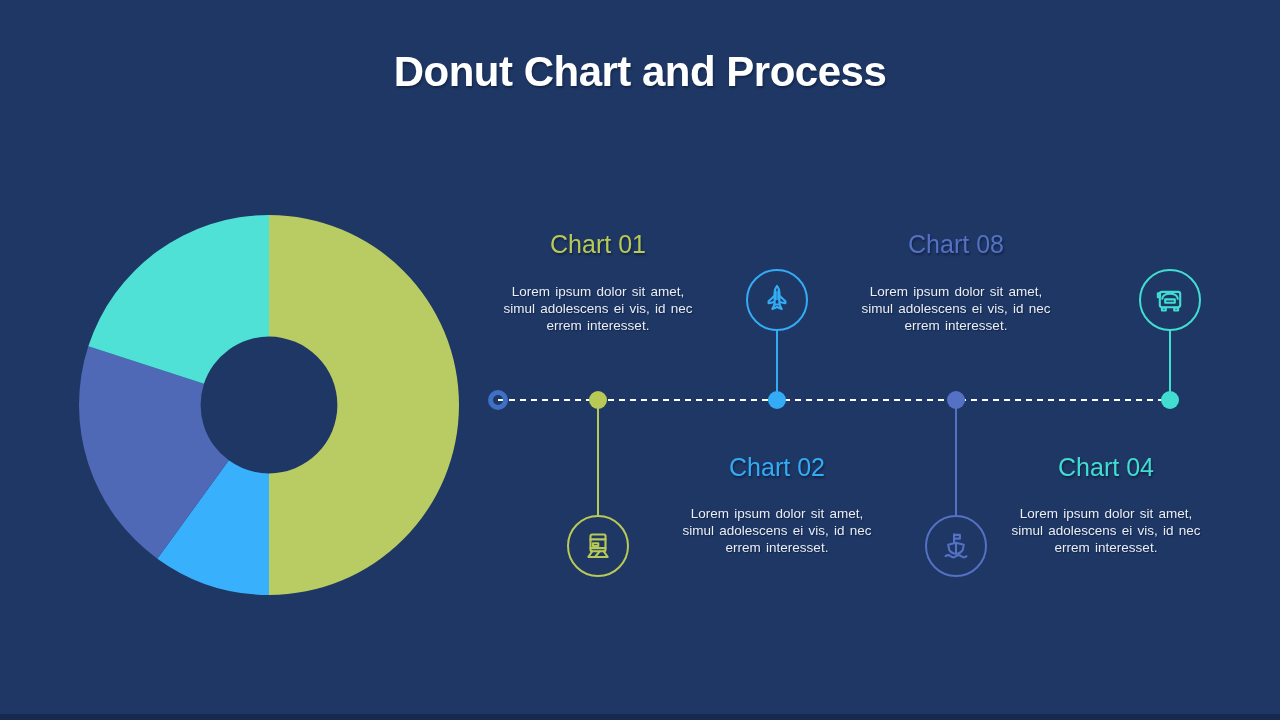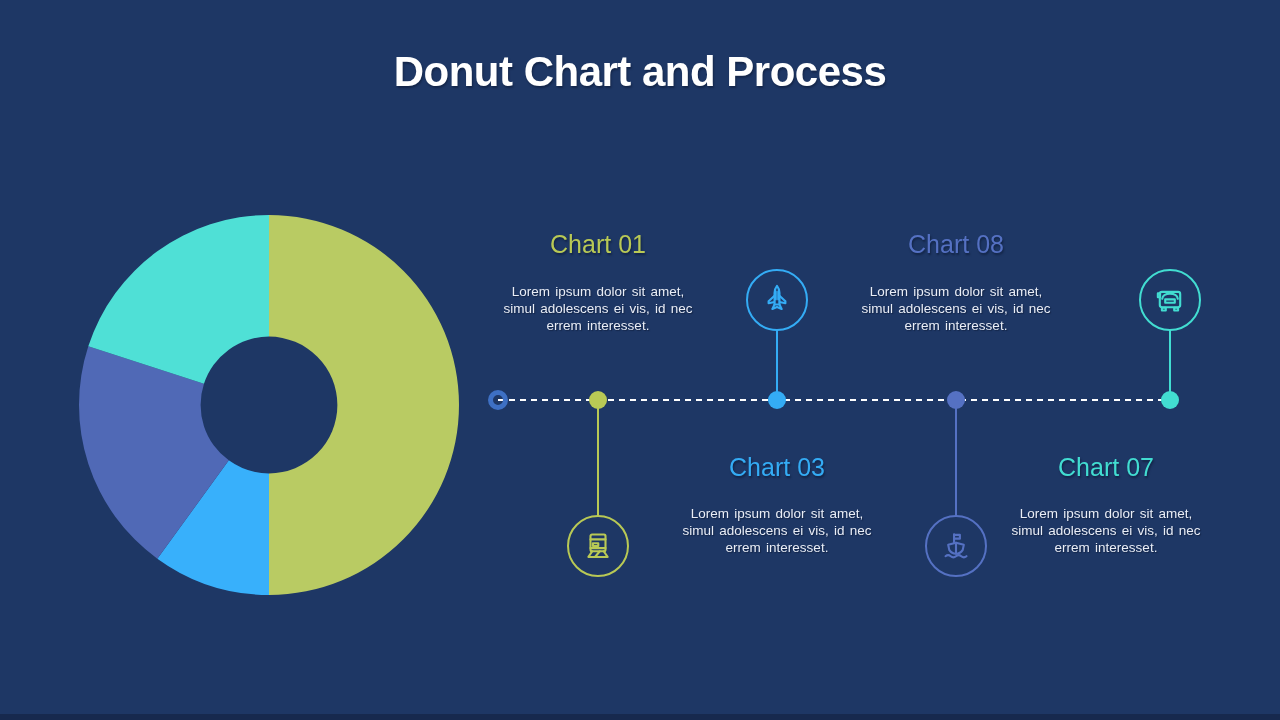--- a/index.html
+++ b/index.html
@@ -85,21 +85,21 @@
         <path d="M7 7.6 H17"></path>
         <rect x="8.6" y="10.2" width="3.6" height="1.8"></rect>
         <path d="M7 13.4 H17"></path>
         <path d="M8.2 15.5 L5.6 19.3 H18.4 L15.8 15.5"></path>
         <path d="M13.2 15.5 L10 19.3"></path>
       </svg>
     </div>
   </div>
 
   <div class="step step2 text-below" style="--cx: 777px; --accent: #34acf5;">
-    <div class="step-title">Chart 03</div>
+    <div class="step-title">Chart 02</div>
     <div class="step-desc">Lorem ipsum dolor sit amet,
 simul adolescens ei vis, id nec
 errem interesset.</div>
     <div class="connector"></div>
     <div class="dot"></div>
     <div class="icon-ring">
       <svg class="icon-svg" width="36" height="36" viewBox="0 0 24 24" fill="none" stroke="currentColor" stroke-width="1.4" stroke-linejoin="round" stroke-linecap="round">
         <path d="M12 2.6 C10.9 3.9 10.35 5.6 10.35 7.4 L10.35 15 L13.65 15 L13.65 7.4 C13.65 5.6 13.1 3.9 12 2.6 Z"></path>
         <path d="M11.15 6.4 V11.6 M12.85 6.4 V11.6"></path>
         <path d="M10.35 9.2 L6.4 12.9 L6.4 14.2 L10.35 13.3"></path>
@@ -121,21 +121,21 @@
         <path d="M10.7 4.2 V9.8"></path>
         <path d="M10.7 4.6 H14.6 V7.1 H10.7"></path>
         <path d="M6.8 11.2 L12 9.9 L17.2 11.2 L16.5 14.6 C15.4 16.3 13.8 17.2 12 17.2 C10.2 17.2 8.6 16.3 7.5 14.6 Z"></path>
         <path d="M12 9.9 V17.2"></path>
         <path d="M5 18.8 C6.2 17.8 7.3 17.8 8.5 18.8 C9.7 19.8 10.8 19.8 12 18.8 C13.2 17.8 14.3 17.8 15.5 18.8 C16.7 19.8 17.8 19.8 19 18.8"></path>
       </svg>
     </div>
   </div>
 
   <div class="step step4 text-below" style="--cx: 1170px; --accent: #42ddd1;">
-    <div class="step-title">Chart 07</div>
+    <div class="step-title">Chart 04</div>
     <div class="step-desc">Lorem ipsum dolor sit amet,
 simul adolescens ei vis, id nec
 errem interesset.</div>
     <div class="connector"></div>
     <div class="dot"></div>
     <div class="icon-ring">
       <svg class="icon-svg" width="36" height="36" viewBox="0 0 24 24" fill="none" stroke="currentColor" stroke-width="1.4" stroke-linejoin="round" stroke-linecap="round">
         <rect x="5.2" y="6.6" width="13.6" height="10.2" rx="1.4"></rect>
         <path d="M6.8 11.2 C7.2 8.6 9.2 7.8 12 7.8 C14.8 7.8 16.8 8.6 17.2 11.2"></path>
         <rect x="8.8" y="11.6" width="6.4" height="2.2"></rect>

